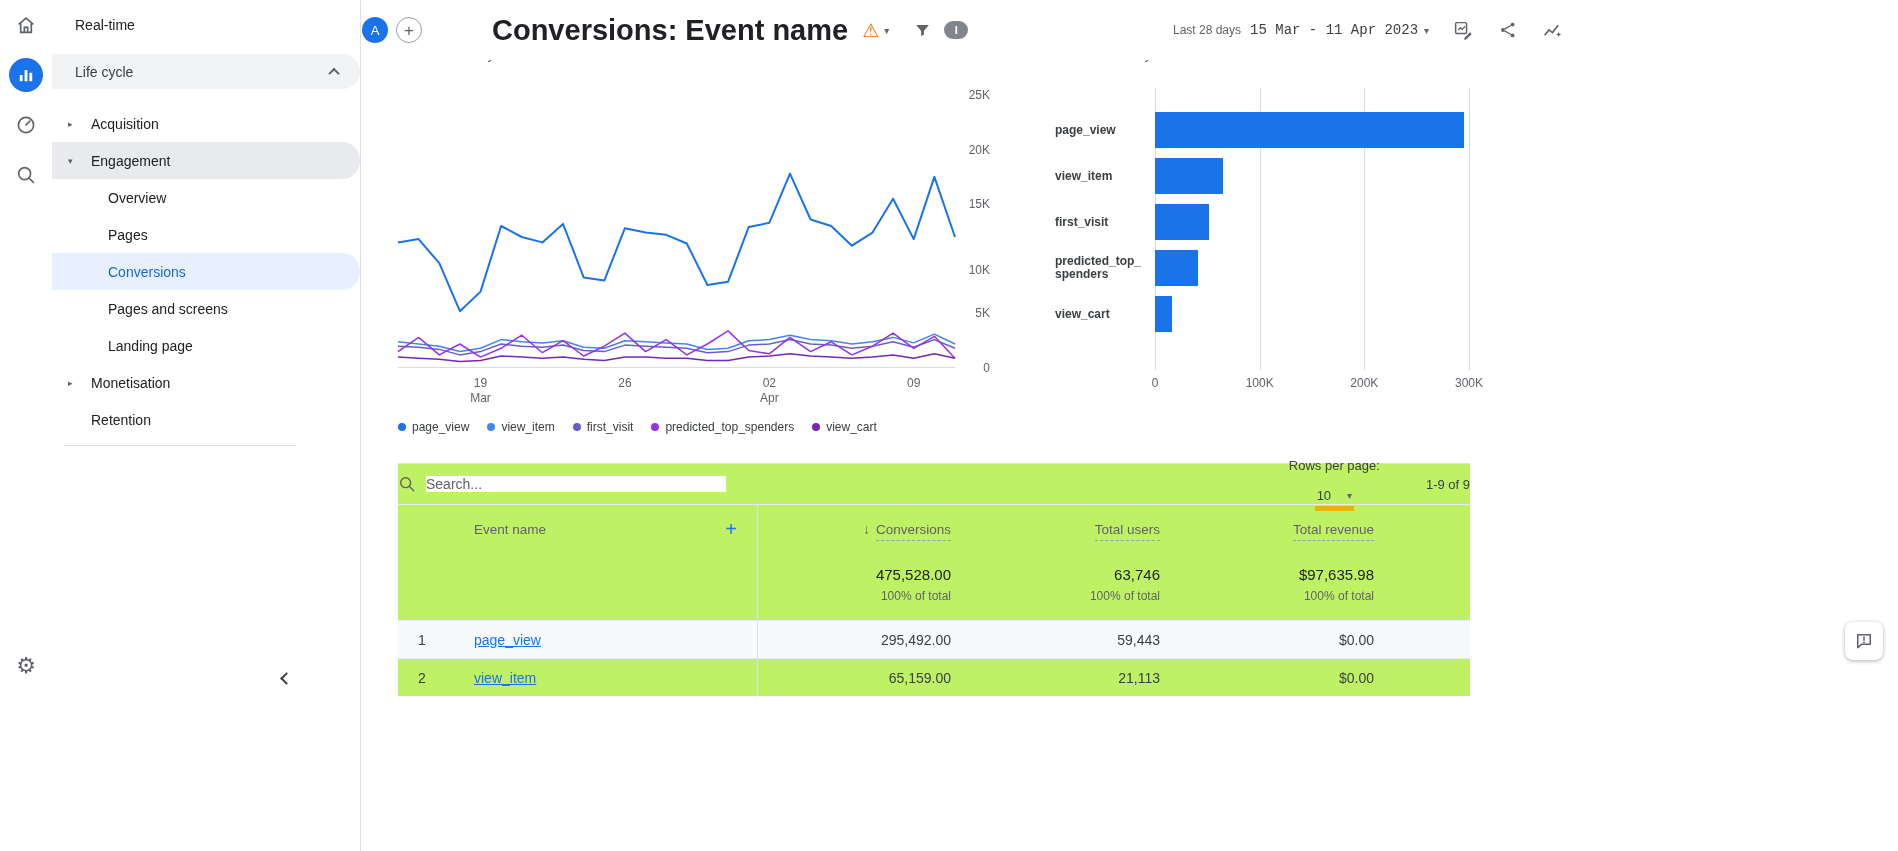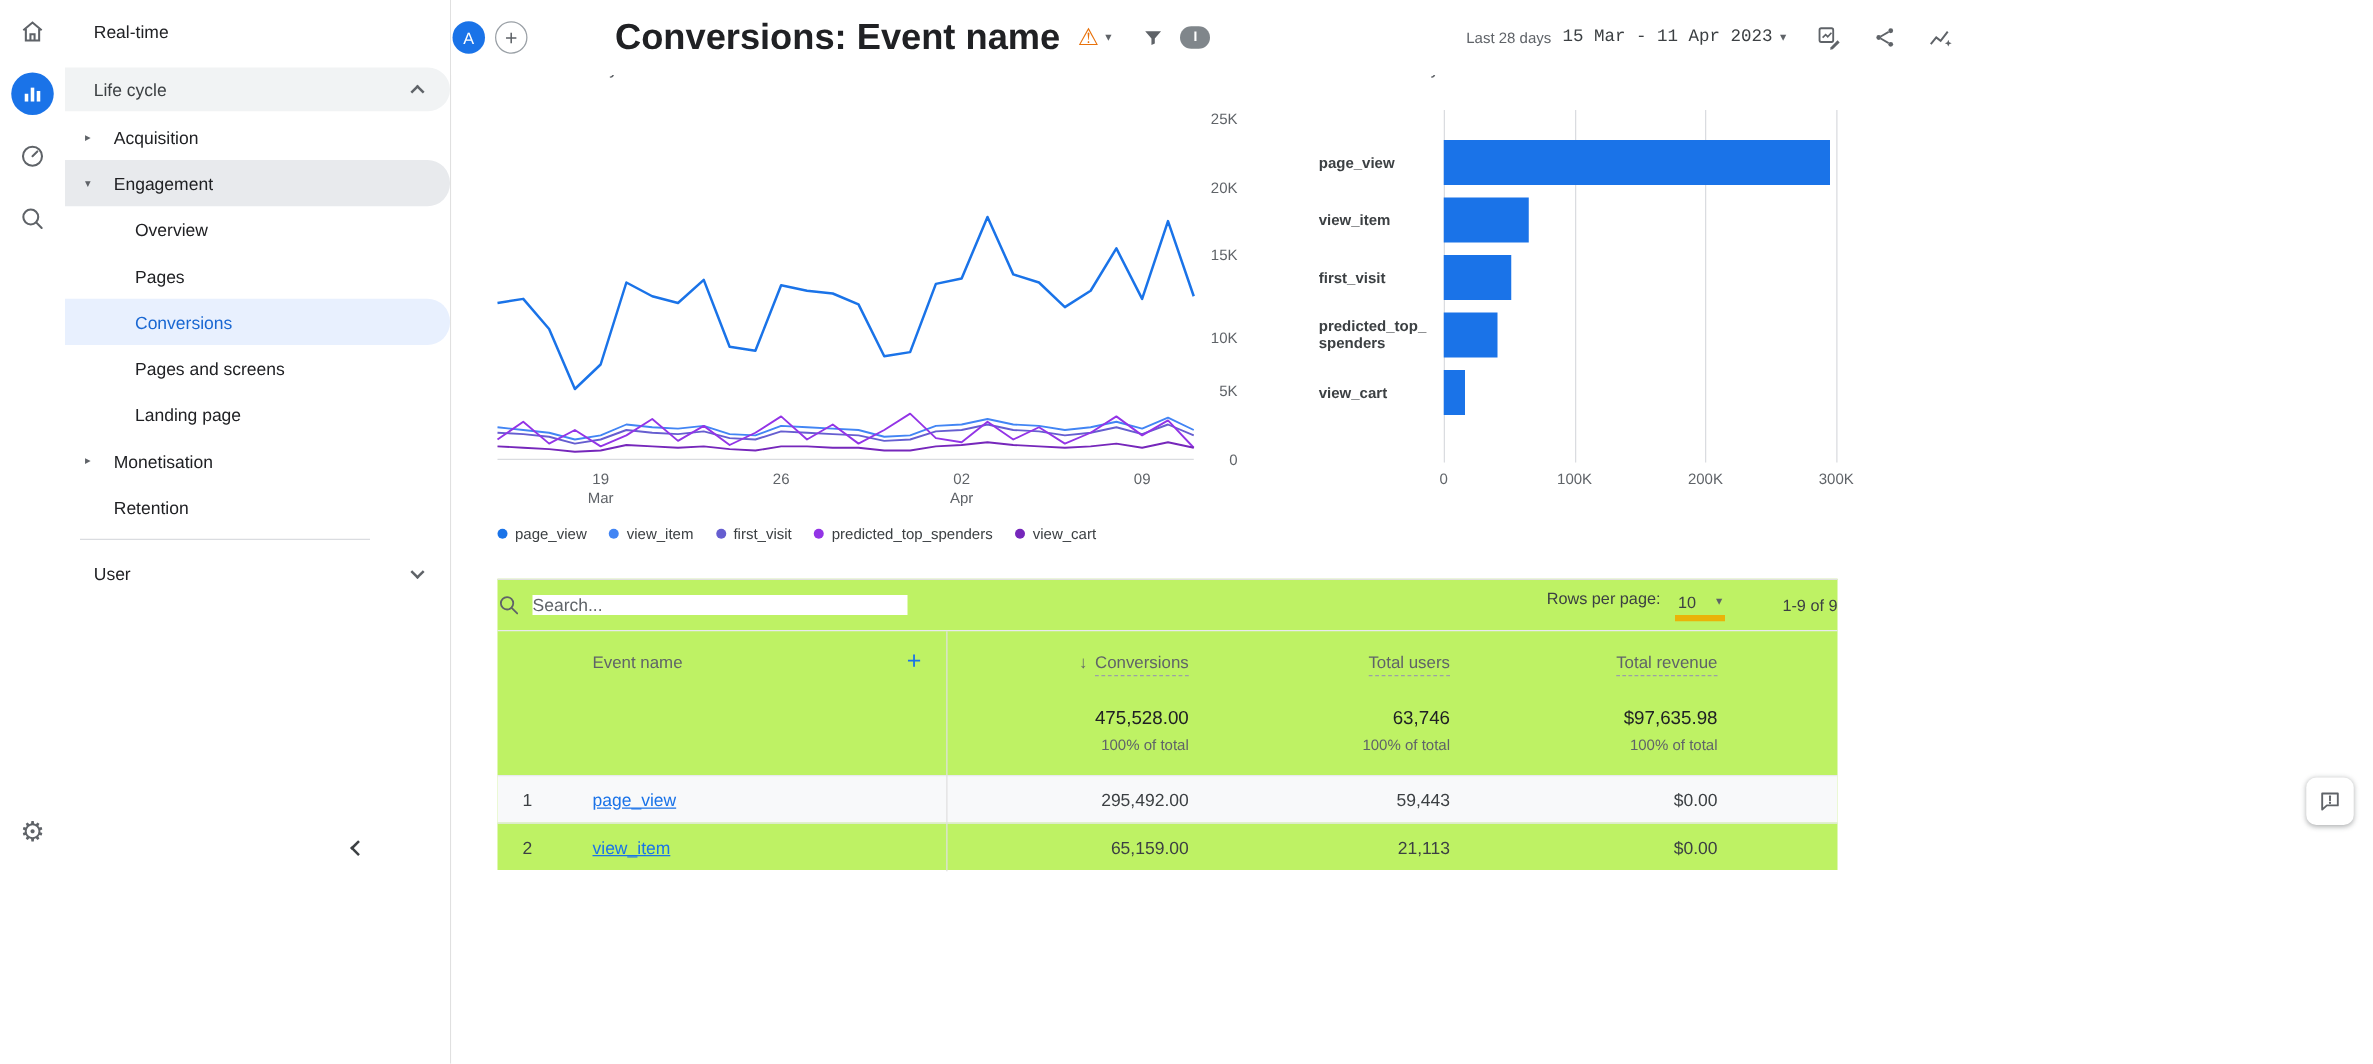--- a/index.html
+++ b/index.html
@@ -13,21 +13,21 @@
   
   .rail { position:absolute; left:0; top:0; width:52px; height:851px; background:#fff; z-index:6; }
   .rail-item { width:52px; height:50px; display:flex; align-items:center; justify-content:center; cursor:pointer; color:#5f6368; }
   .icon-circle { width:34px; height:34px; border-radius:50%; display:flex; align-items:center; justify-content:center; }
   .rail-item.active .icon-circle { background:#1a73e8; }
   .rail-gear { position:absolute; left:0; top:642px; width:52px; height:48px; display:flex; align-items:center; justify-content:center; font-size:22px; color:#5f6368; cursor:pointer; }
 
   
   .sidebar { position:absolute; left:52px; top:0; width:308px; height:851px; background:#fff; padding-top:6px; z-index:5; }
   .sb-row { height:37px; display:flex; align-items:center; padding-left:23px; cursor:pointer; color:#202124; position:relative; font-size:14px; }
-  .sb-pill { height:35px; margin:11px 0 2px 0; background:#f1f3f4; border-radius:0 18px 18px 0; display:flex; align-items:center; justify-content:space-between; padding:0 22px 0 23px; color:#3c4043; cursor:pointer; }
+  .sb-pill { height:35px; margin:11px 0 16px 0; background:#f1f3f4; border-radius:0 18px 18px 0; display:flex; align-items:center; justify-content:space-between; padding:0 22px 0 23px; color:#3c4043; cursor:pointer; }
   .sb-parent { padding-left:39px; }
   .sb-parent .tri { position:absolute; left:16px; top:50%; transform:translateY(-50%); font-size:9px; color:#5f6368; }
   .sb-parent.active { background:#e8eaed; border-radius:0 18px 18px 0; }
   .sb-child { padding-left:56px; }
   .sb-child.selected { background:#e8f0fe; color:#1967d2; border-radius:0 18px 18px 0; }
   .sb-divider { height:1px; background:#dadce0; margin:7px 12px 0 12px; width:232px; }
   .sb-user { margin-top:8px; display:flex; align-items:center; justify-content:space-between; padding-right:22px; }
   .chev { width:8px; height:8px; border-right:2px solid #5f6368; border-bottom:2px solid #5f6368; display:inline-block; }
   .chev.up { transform:rotate(-135deg) translate(-1px,-1px); }
   .chev.down { transform:rotate(45deg) translate(-1px,-1px); }
@@ -77,21 +77,21 @@
   .bar-fill { position:absolute; left:0; top:0; height:36px; }
   .bar-axis { position:absolute; left:100px; top:276px; width:314px; height:16px; }
   .bar-axis-label { position:absolute; transform:translateX(-50%); font-size:12px; color:#5f6368; }
 
   
   .table-wrap { position:absolute; left:37px; top:403px; width:1072px; background:#bef264; }
   .controls { height:42px; border-top:1px solid #e0e0e0; border-bottom:1px solid #e8eaed; display:flex; align-items:center; }
   .search-box { display:flex; align-items:center; gap:10px; flex:1; }
   .search-box input { border:none; outline:none; font-size:14px; color:#202124; font-family:inherit; width:300px; }
   .search-box input::placeholder { color:#5f6368; }
-  .rpp { display:flex; gap:12px; font-size:13px; color:#3c4043; }
+  .rpp { display:flex; align-items:center; gap:12px; font-size:13px; color:#3c4043;flex-direction:column; }
   .rpp-select { display:flex; align-items:center; gap:16px; border-bottom:5px solid #eab308; padding:3px 2px; cursor:pointer; }
   .pagination { margin-left:46px; font-size:13px; color:#3c4043; }
 
   .trow { display:flex; align-items:center; }
   .c-idx { width:48px; text-align:center; flex:none; }
   .c-event { flex:1; padding-left:28px; }
   .c-conv { width:224px; text-align:right; padding-right:30px; flex:none; }
   .c-users { width:210px; text-align:right; padding-right:31px; flex:none; }
   .c-rev { width:219px; text-align:right; padding-right:36px; flex:none; }
   .c-pad { width:60px; flex:none; }
@@ -192,24 +192,20 @@
     <div class="sb-row sb-parent">
       <span class="tri">▸</span>
       <span>Monetisation</span>
     </div>
     <div class="sb-row" style="padding-left:39px;">
       <span>Retention</span>
     </div>
 
     <div class="sb-divider"></div>
 
-    <div class="sb-row sb-user">
-      <span>User</span>
-      <span class="chev down"></span>
-    </div>
 
     <div class="sb-collapse">
       <span class="chevron-left"></span>
     </div>
   </aside>
 
   <div class="v-divider"></div>
 
   <div class="main">
 

